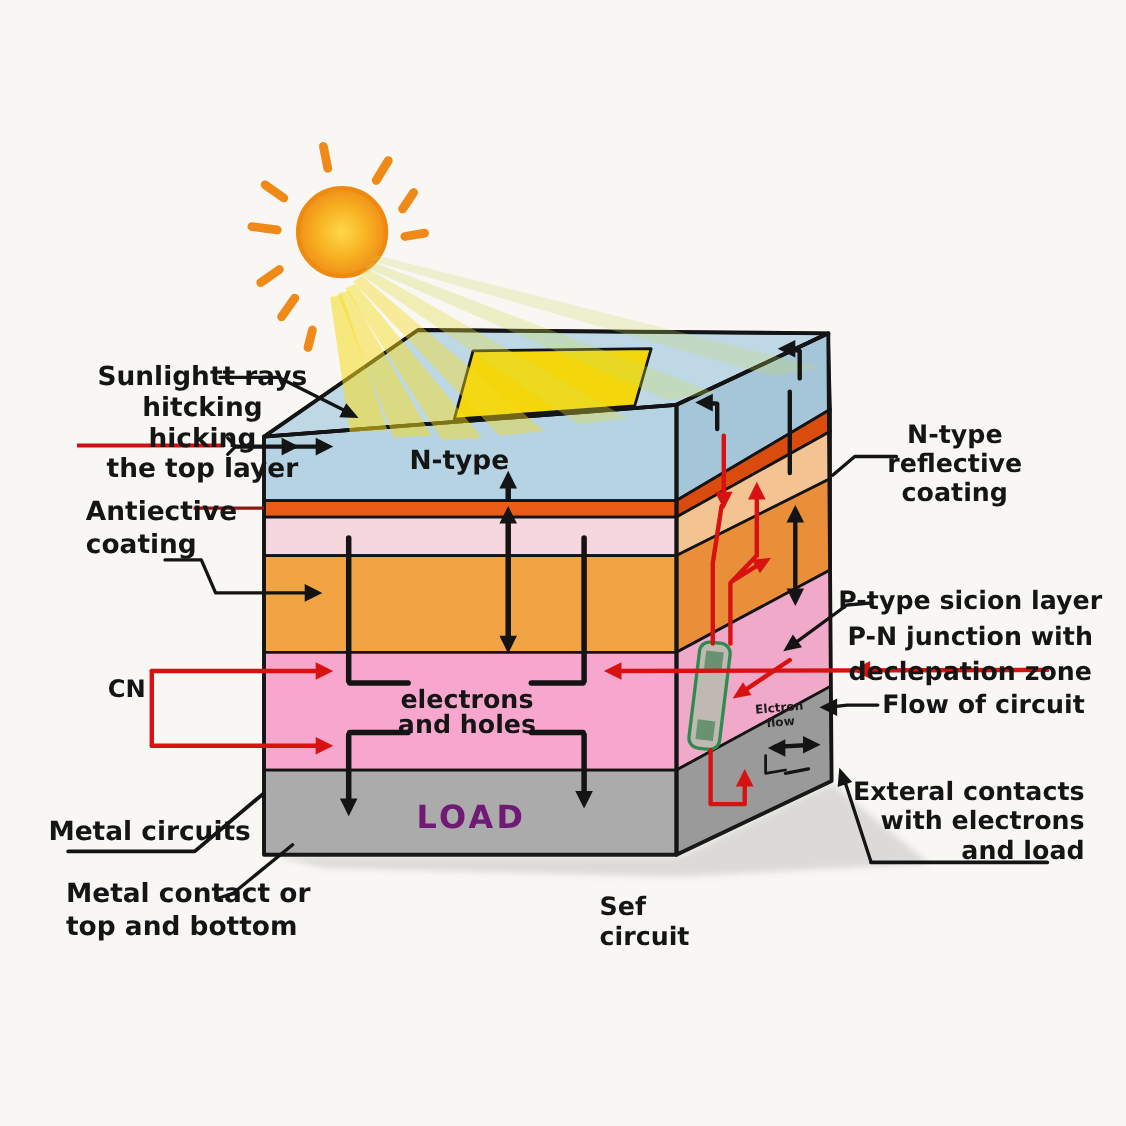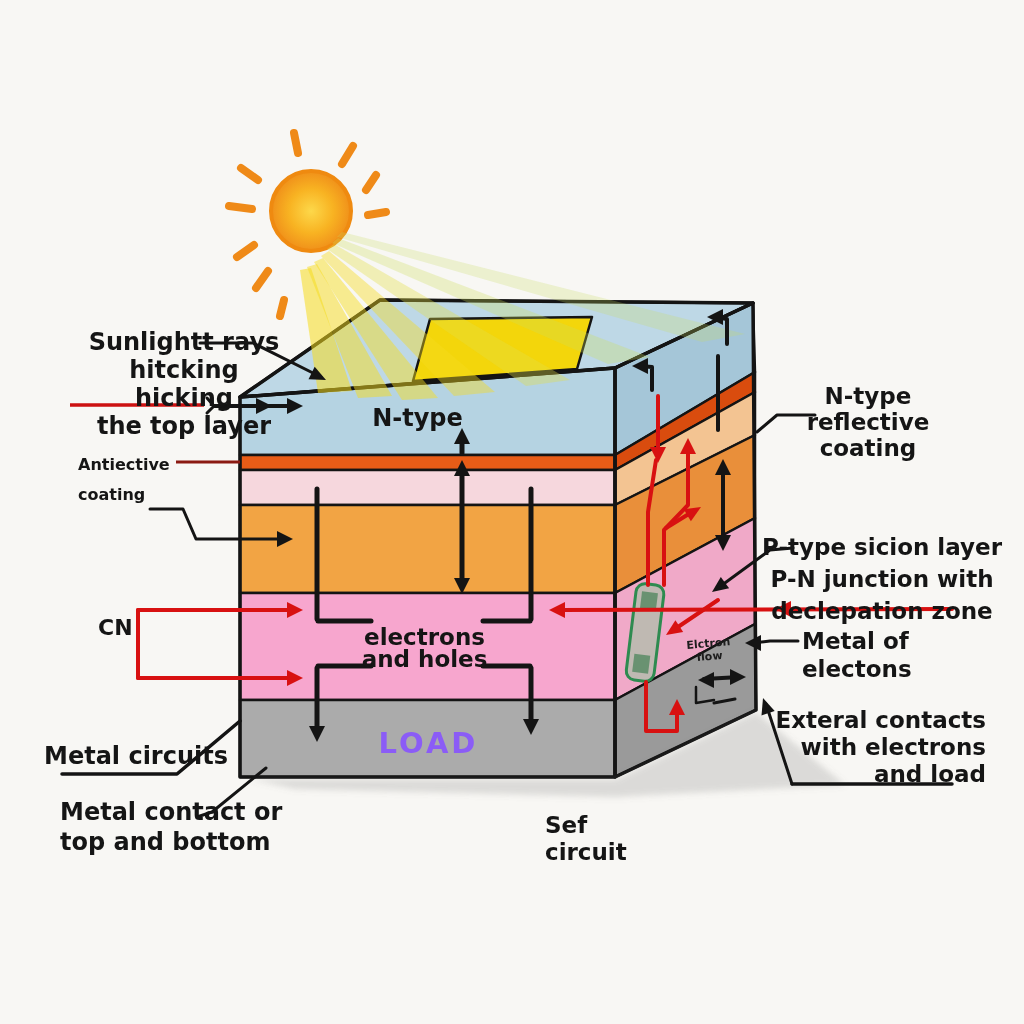--- a/index.html
+++ b/index.html
@@ -1,33 +1,33 @@
 <!DOCTYPE html>
 <html><head>
 <meta charset="utf-8">
 <style>
   html,body{margin:0;padding:0;background:#e9e9e9;}
   .stage{position:relative;width:1024px;height:1024px;background:#f8f7f4;overflow:hidden;
          font-family:"DejaVu Sans",sans-serif;}
   .stage svg{position:absolute;left:0;top:0;}
   .lbl{position:absolute;font-weight:700;color:#151515;white-space:pre-line;line-height:1.2;}
   .lbl-sunlight{left:42px;top:328px;width:200px;text-align:center;font-size:24px;line-height:28px;margin-left:42px;}
-  .lbl-anti{left:78px;top:450px;font-size:16px;line-height:30px;}
+  .lbl-anti{left:78px;top:450px;font-size:24px;line-height:30px;}
   .lbl-cn{left:98px;top:615px;font-size:22px;}
   .lbl-metalcirc{left:44px;top:742px;font-size:24px;}
   .lbl-metalcontact{left:60px;top:797px;font-size:24px;line-height:30px;}
   .lbl-nreflect{left:788px;top:383px;width:160px;text-align:center;font-size:23px;line-height:26px;}
   .lbl-pjunction{left:760px;top:531px;width:244px;text-align:center;font-size:23px;line-height:32px;}
   .lbl-flow{left:802px;top:628px;font-size:23px;}
   .lbl-external{left:766px;top:707px;width:220px;text-align:right;font-size:23px;line-height:27px;}
   .lbl-selfcircuit{left:545px;top:812px;width:110px;text-align:left;font-size:23px;line-height:27px;}
   .lbl-ntype{left:350px;top:404px;width:135px;text-align:center;font-size:24px;}
   .lbl-ptype{left:358px;top:518px;width:145px;text-align:center;font-size:24px;line-height:27px;}
   .lbl-electrons{left:342px;top:626px;width:165px;text-align:center;font-size:23px;line-height:22px;}
-  .lbl-load{left:356px;top:726px;width:145px;text-align:center;font-size:29px;color:#8b5cf6;letter-spacing:3px;}
+  .lbl-load{left:356px;top:726px;width:145px;text-align:center;font-size:29px;color:#701a75;letter-spacing:3px;}
   .lbl-scribble{left:672px;top:637px;width:74px;text-align:center;font-size:11px;line-height:13px;
                 transform:rotate(-5deg);color:#1d1d1d;}
 </style>
 </head>
 <body>
 
 <div class="stage">
 <svg width="1024" height="1024" viewBox="0 0 1024 1024">
   <defs>
     <radialGradient id="sunG" cx="50%" cy="50%" r="50%">
@@ -209,21 +209,21 @@
   <div class="lbl lbl-cn">CN</div>
   <div class="lbl lbl-metalcirc">Metal circuits</div>
   <div class="lbl lbl-metalcontact">Metal contact or
 top and bottom</div>
   <div class="lbl lbl-nreflect">N-type
 reflective
 coating</div>
   <div class="lbl lbl-pjunction">P-type sicion layer
 P-N junction with
 declepation zone</div>
-  <div class="lbl lbl-flow">Metal of electons</div>
+  <div class="lbl lbl-flow">Flow of circuit</div>
   <div class="lbl lbl-external">Exteral contacts
 with electrons
 and load</div>
   <div class="lbl lbl-selfcircuit">Sef
 circuit</div>
 
   <div class="lbl lbl-ntype">N-type</div>
   <div class="lbl lbl-electrons">electrons
 and holes</div>
   <div class="lbl lbl-load">LOAD</div>

